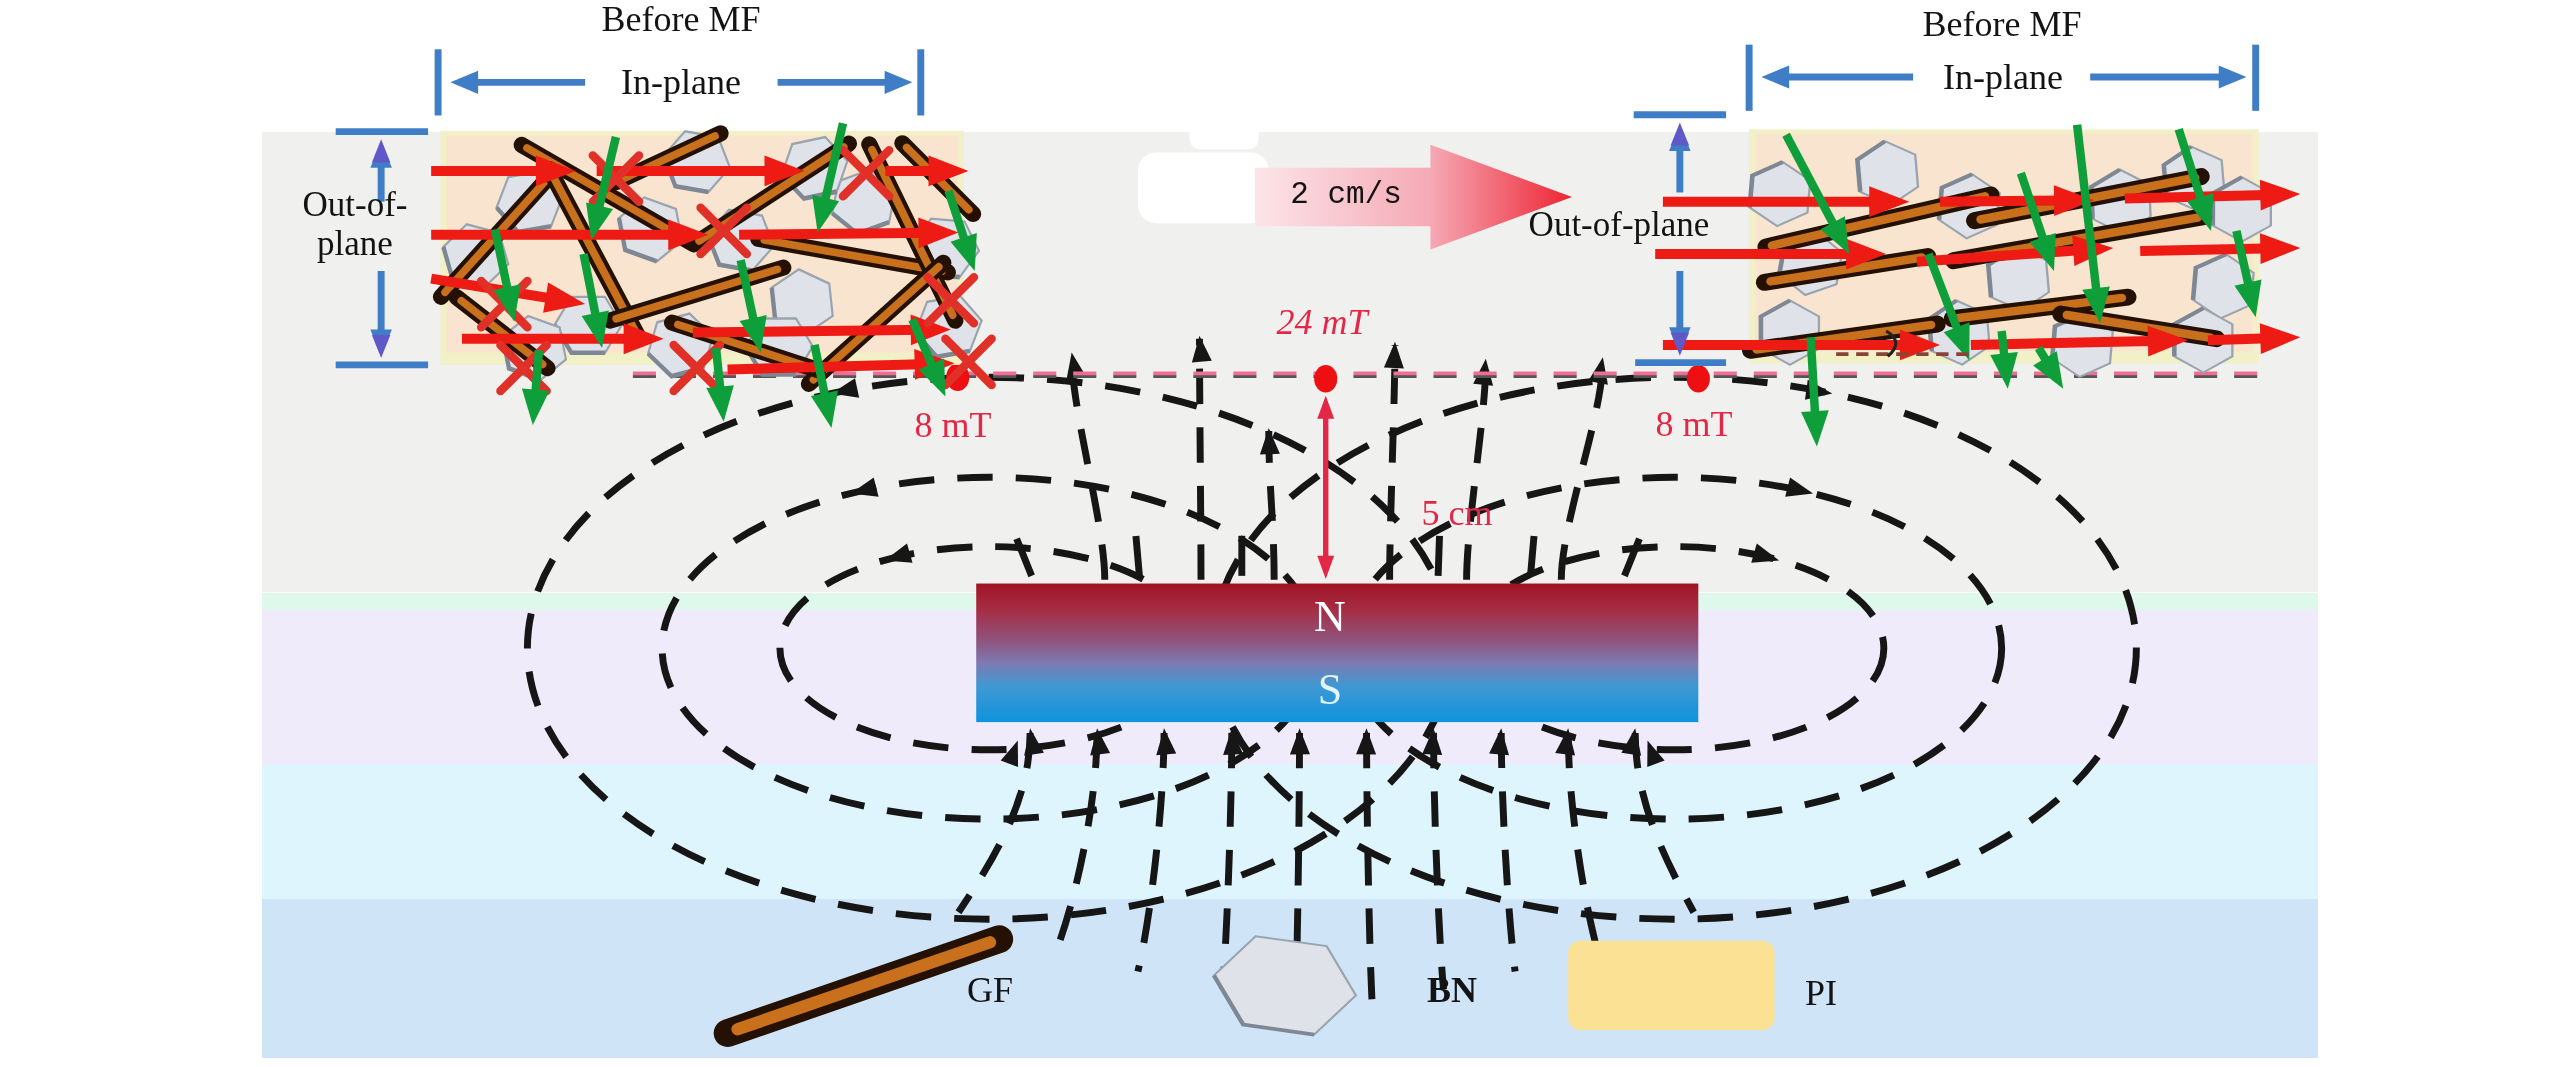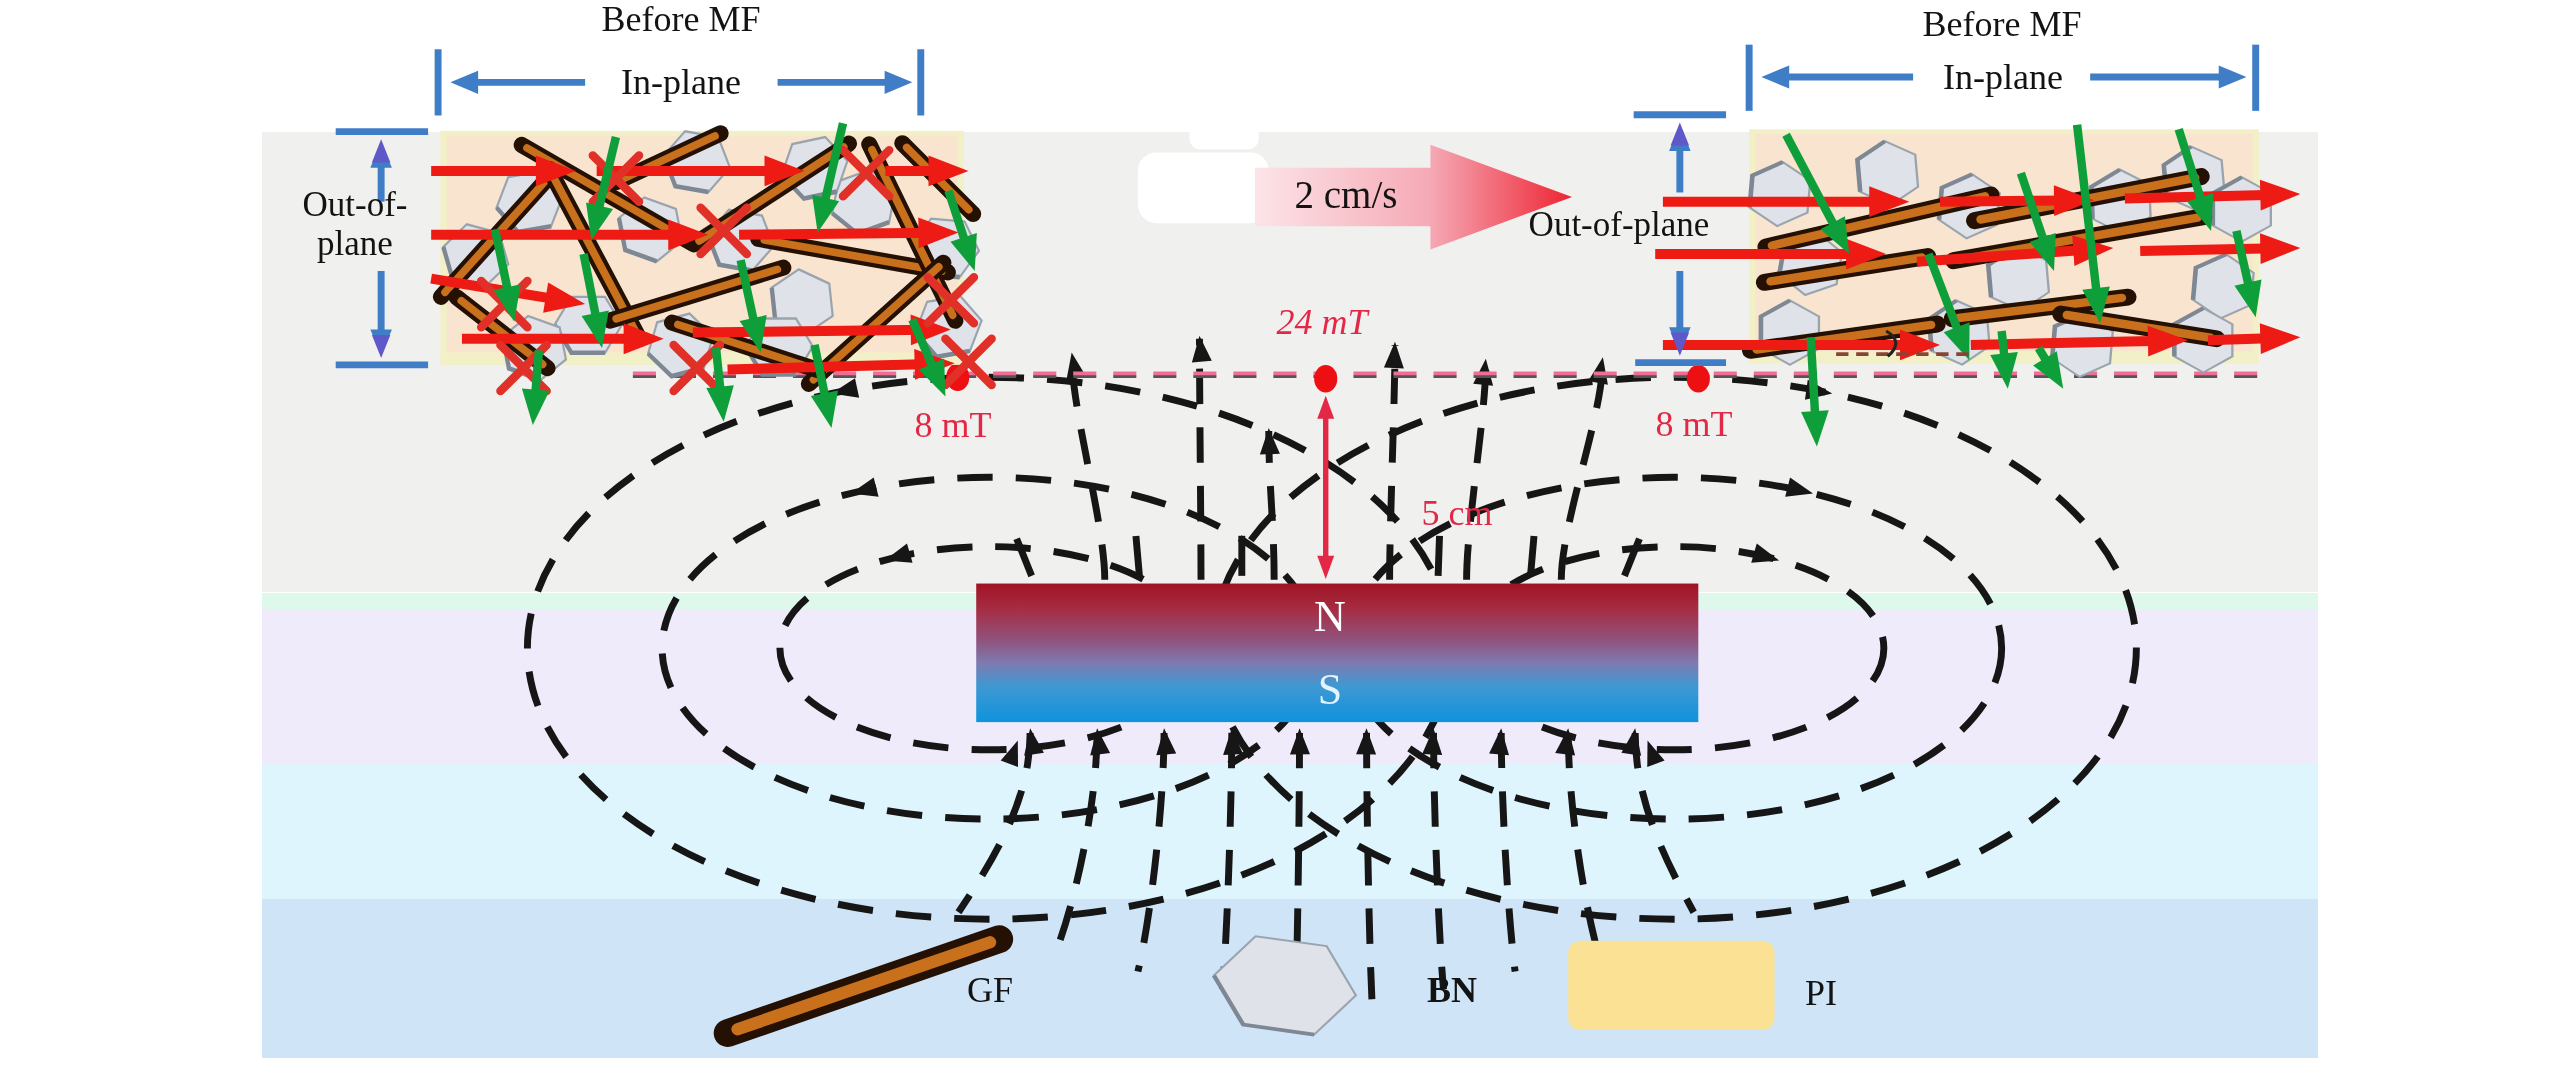--- a/index.html
+++ b/index.html
@@ -10,21 +10,21 @@
   #canvas{position:relative;width:2540px;height:1067px;background:var(--page-bg);overflow:hidden;
           font-family:"Liberation Serif","DejaVu Serif",serif;}
   .band{position:absolute;left:262px;width:2056px;}
   #band-gray{top:132px;height:460px;background:var(--panel-gray);}
   #band-mint{top:593px;height:17px;background:var(--band-mint);}
   #band-lav{top:610px;height:154px;background:var(--band-lav);}
   #band-cyan{top:764px;height:135px;background:var(--band-cyan);}
   #band-blue{top:899px;height:159px;background:var(--band-blue);}
   #scene{position:absolute;left:0;top:0;width:2576px;height:1067px;}
   .lbl{position:absolute;transform:translate(-50%,-50%);white-space:nowrap;color:#131313;line-height:1.12;}
-  .t46{font-size:36px;} .t44{font-size:35px;} .t50{font-size:39px;}
+  .t46{font-size:36px;} .t44{font-size:35px;} .t50{font-size:31px;font-family:Liberation Mono, monospace;}
   .crimson{color:var(--crimson);}
   .pole{font-size:44px;}
   #lbl-n{color:#ffffff;} #lbl-s{color:#e2f4ff;}
   .center-text{text-align:center;}
 </style>
 </head>
 <body>
 
 <div id="canvas">
 

